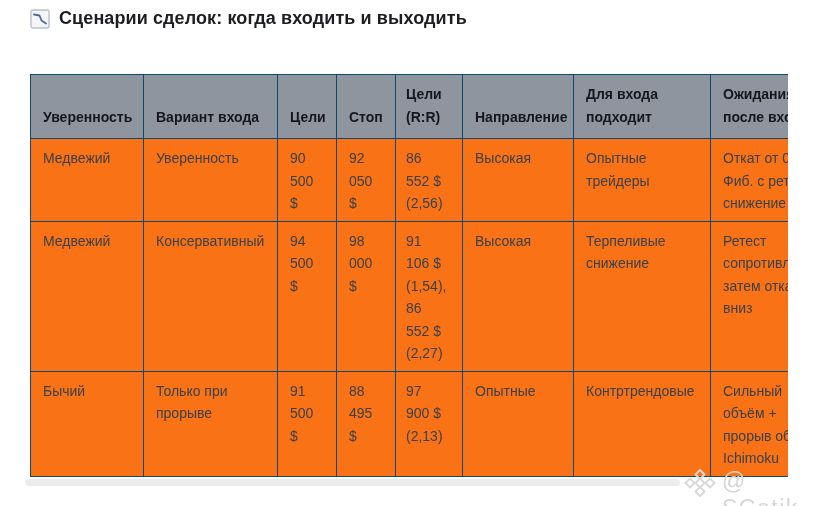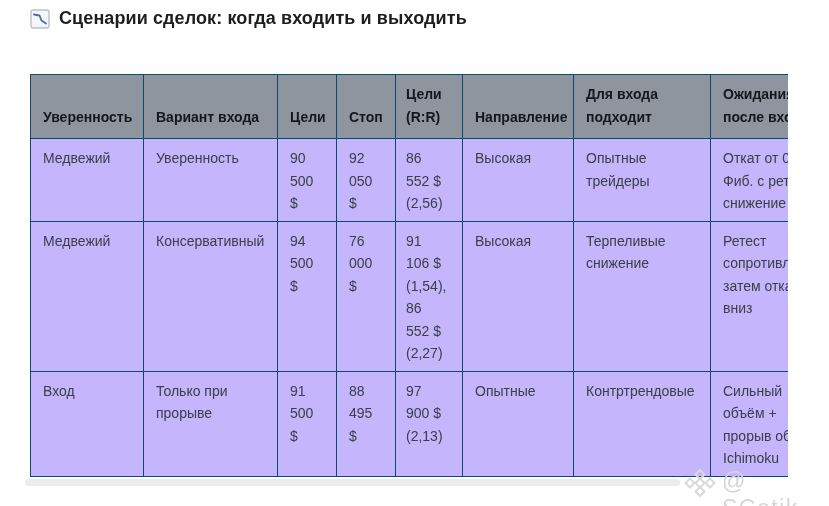--- a/index.html
+++ b/index.html
@@ -11,21 +11,21 @@
   .title-row{position:absolute;left:30px;top:8px;display:flex;align-items:center;gap:9px;}
   .title-icon{width:20px;height:20px;display:inline-flex;flex:0 0 auto;}
   .title-text{margin:0;font-size:18px;font-weight:bold;color:#1b1d20;letter-spacing:.1px;}
   
   table.scn{
     position:absolute;left:30px;top:74px;width:757px;
     border-collapse:collapse;table-layout:fixed;
   }
   .scn th,.scn td{border:1px solid #0c4a6e;padding:0;}
   .scn th{background:#8f959e;vertical-align:bottom;text-align:left;}
-  .scn td{vertical-align:top;background:#c4b5fd;}
+  .scn td{vertical-align:top;background:#f97316;}
   .scn th:last-child,.scn td:last-child{border-right:none;}
   .cell{
     padding:8px 12px 6px 12px;font-size:14px;line-height:22.5px;
     white-space:pre;overflow:hidden;color:#3a4046;
   }
   .scn th .cell{font-weight:bold;color:#14181e;padding-bottom:10px;}
   .col-goals .cell{padding-left:10px;padding-right:6px;}
   .col-exp .cell{padding-right:0;}
   
   .wm-bar{position:absolute;left:25px;top:479px;width:655px;height:7px;border-radius:4px;background:#ececec;}
@@ -134,21 +134,21 @@
           </td>
         <td>
             <div class="cell">Консервативный</div>
           </td>
         <td>
             <div class="cell">94
 500
 $</div>
           </td>
         <td>
-            <div class="cell">76
+            <div class="cell">98
 000
 $</div>
           </td>
         <td class="col-goals">
             <div class="cell">91
 106 $
 (1,54),
 86
 552 $
 (2,27)</div>
@@ -162,21 +162,21 @@
           </td>
         <td class="col-exp">
             <div class="cell">Ретест
 сопротивления,
 затем откат
 вниз</div>
           </td>
       </tr>
       <tr style="height:98px">
         <td>
-            <div class="cell">Вход</div>
+            <div class="cell">Бычий</div>
           </td>
         <td>
             <div class="cell">Только при
 прорыве</div>
           </td>
         <td>
             <div class="cell">91
 500
 $</div>
           </td>

